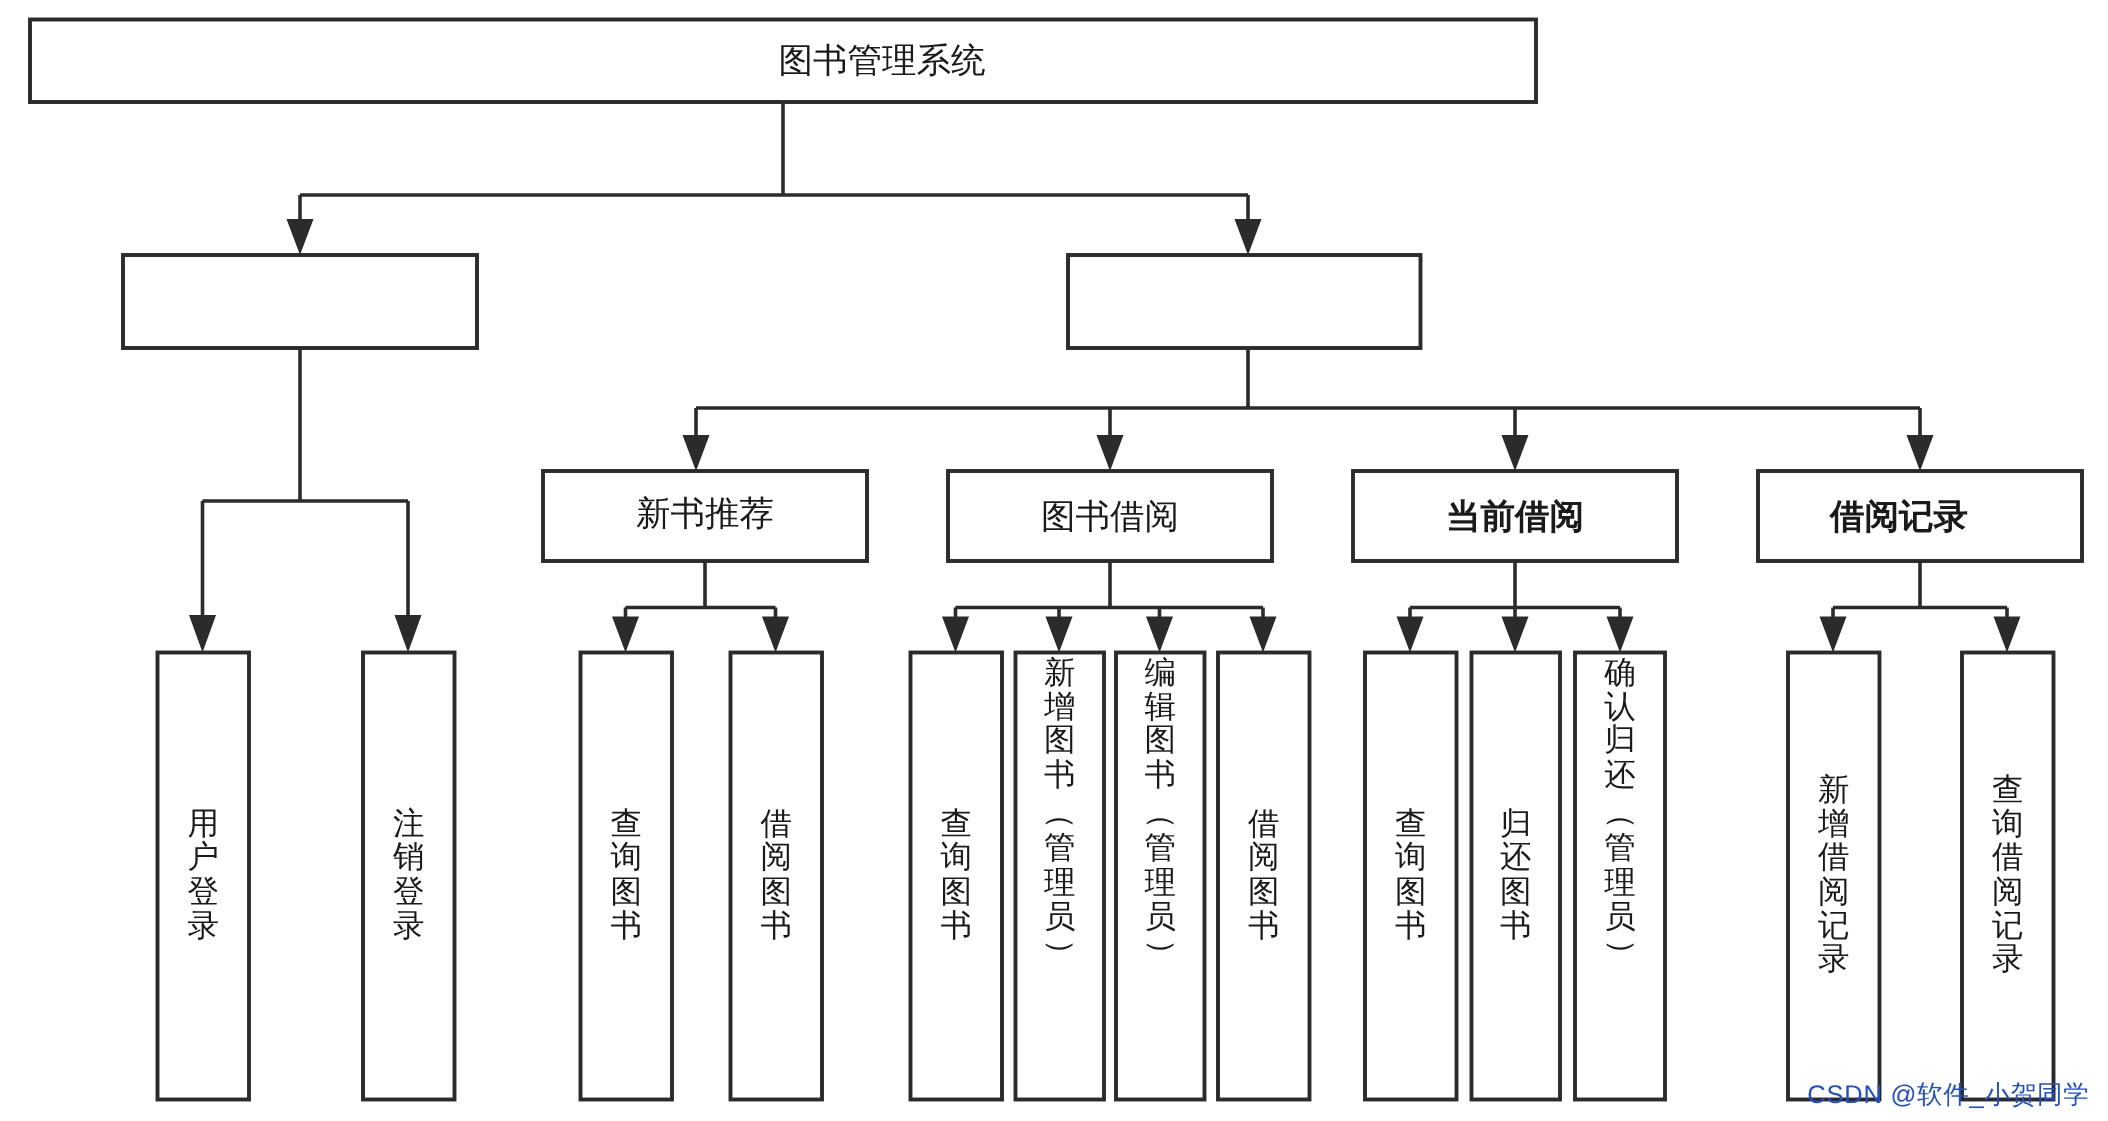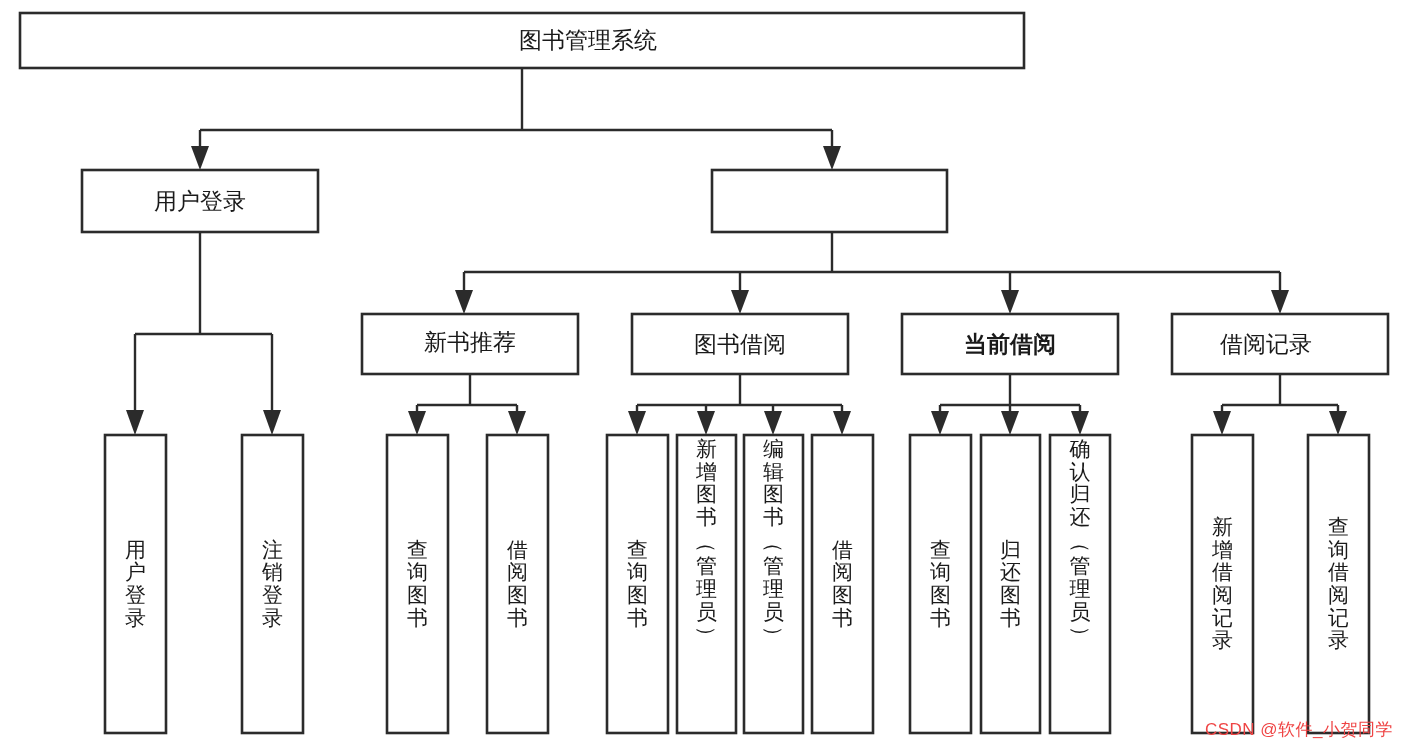--- a/index.html
+++ b/index.html
@@ -41,21 +41,21 @@
   .arrow-head {
     fill: #2b2b2b;
     stroke: none;
   }
   .watermark {
     position: absolute;
     right: 12px;
     bottom: 6px;
     font-family: "Liberation Sans", "DejaVu Sans", sans-serif;
     font-size: 17px;
-    color: #ef4444;
+    color: #1d4ed8;
     letter-spacing: 0.5px;
     white-space: nowrap;
     user-select: none;
   }
   .vlabel {
     position: absolute;
     display: flex;
     flex-direction: column;
     align-items: center;
     justify-content: center;
@@ -188,34 +188,31 @@
 
     <rect class="node-box" x="1192" y="435" width="61" height="298"></rect>
     <rect class="node-box" x="1308" y="435" width="61" height="298"></rect>
 
   </svg>
 
   <div class="hlabel" style="left:20px; top:13px; width:1136px; height:55px;">
     <span>图书管理系统</span>
   </div>
 
-  <div class="hlabel" style="left:82px; top:170px; width:236px; height:62px;">
-    <span>用户登录</span>
-  </div>
 
   <div class="hlabel" style="left:362px; top:314px; width:216px; height:56px;">
     <span>新书推荐</span>
   </div>
   <div class="hlabel" style="left:632px; top:314px; width:216px; height:60px;">
     <span>图书借阅</span>
   </div>
   <div class="hlabel" style="left:902px; top:314px; width:216px; height:60px;font-weight:bold;">
     <span>当前借阅</span>
   </div>
-  <div class="hlabel" style="left:1172px; top:314px; width:188px; height:60px;">
+  <div class="hlabel" style="left:1172px; top:314px; width:188px; height:60px;font-weight:bold;">
     <span>借阅记录</span>
   </div>
 
   <div class="vlabel" style="left:105px; top:435px; width:61px; height:298px;">
       <span>用</span>
       <span>户</span>
       <span>登</span>
       <span>录</span>
     </div>
   <div class="vlabel" style="left:242px; top:435px; width:61px; height:298px;">

